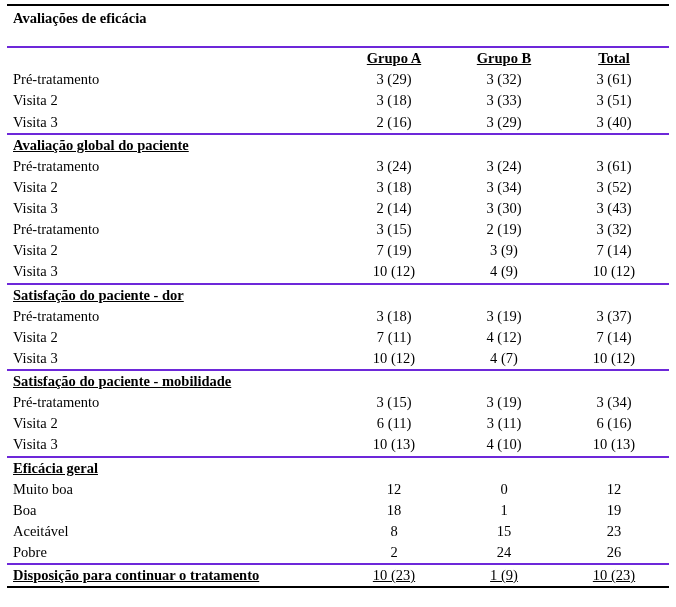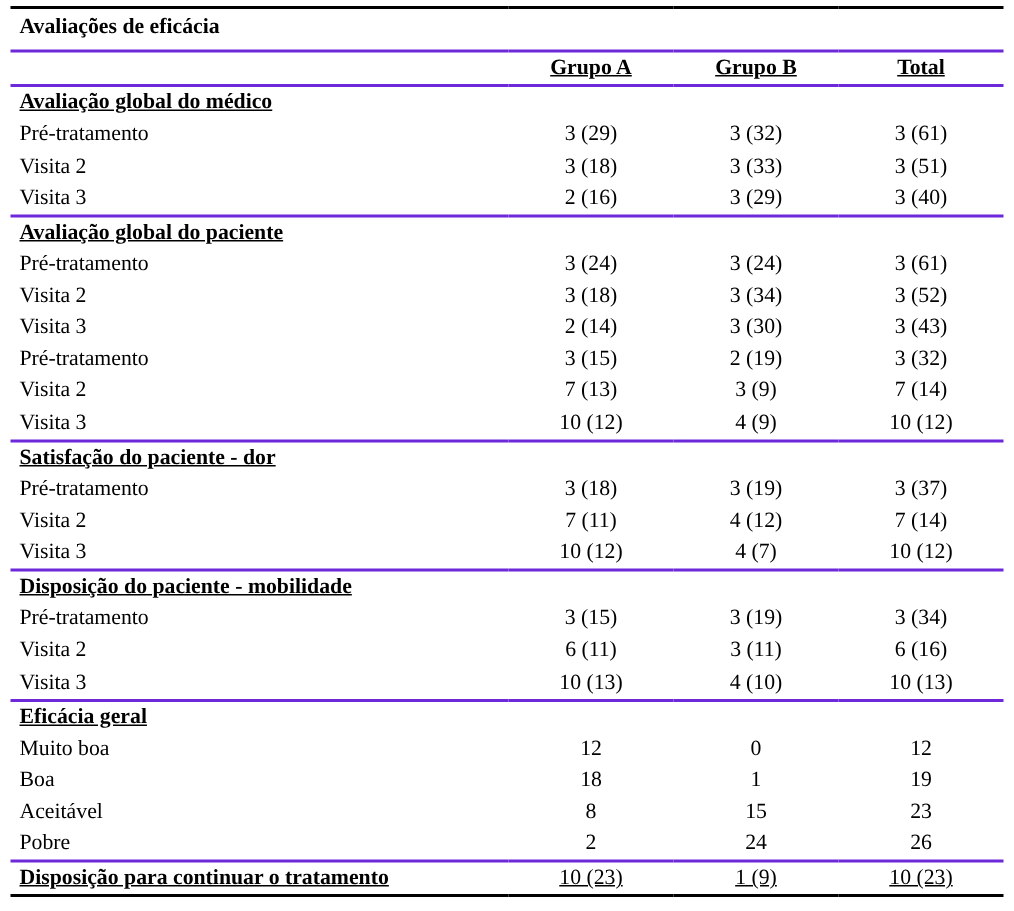--- a/index.html
+++ b/index.html
@@ -56,21 +56,21 @@
     font-weight: bold;
   }
   .header-row td {
     font-weight: bold;
     padding-top: 3px;
     padding-bottom: 3px;
   }
   .caption-row .cell-label {
     font-weight: bold;
     padding-top: 3px;
-    padding-bottom: 5px;
+    padding-bottom: 18px;
   }
   .final-row .cell-label {
     font-weight: bold;
   }
 </style>
 </head>
 <body>
 
 <div class="page">
   <table class="efficacy">
@@ -89,26 +89,20 @@
         <td class="cell-num"></td>
       </tr>
 
       <tr class="rule-thin header-row">
         <td class="cell-label"></td>
         <td class="cell-num">Grupo A</td>
         <td class="cell-num">Grupo B</td>
         <td class="cell-num">Total</td>
       </tr>
 
-      <tr class="rule-thin section-title">
-        <td class="cell-label">Avaliação global do médico</td>
-        <td class="cell-num"></td>
-        <td class="cell-num"></td>
-        <td class="cell-num"></td>
-      </tr>
       <tr>
         <td class="cell-label">Pré-tratamento</td>
         <td class="cell-num">3 (29)</td>
         <td class="cell-num">3 (32)</td>
         <td class="cell-num">3 (61)</td>
       </tr>
       <tr>
         <td class="cell-label">Visita 2</td>
         <td class="cell-num">3 (18)</td>
         <td class="cell-num">3 (33)</td>
@@ -147,21 +141,21 @@
       </tr>
 
       <tr>
         <td class="cell-label">Pré-tratamento</td>
         <td class="cell-num">3 (15)</td>
         <td class="cell-num">2 (19)</td>
         <td class="cell-num">3 (32)</td>
       </tr>
       <tr>
         <td class="cell-label">Visita 2</td>
-        <td class="cell-num">7 (13)</td>
+        <td class="cell-num">7 (19)</td>
         <td class="cell-num">3 (9)</td>
         <td class="cell-num">7 (14)</td>
       </tr>
       <tr>
         <td class="cell-label">Visita 3</td>
         <td class="cell-num">10 (12)</td>
         <td class="cell-num">4 (9)</td>
         <td class="cell-num">10 (12)</td>
       </tr>
 
@@ -184,21 +178,21 @@
         <td class="cell-num">7 (14)</td>
       </tr>
       <tr>
         <td class="cell-label">Visita 3</td>
         <td class="cell-num">10 (12)</td>
         <td class="cell-num">4 (7)</td>
         <td class="cell-num">10 (12)</td>
       </tr>
 
       <tr class="rule-thin section-title">
-        <td class="cell-label">Disposição do paciente - mobilidade</td>
+        <td class="cell-label">Satisfação do paciente - mobilidade</td>
         <td class="cell-num"></td>
         <td class="cell-num"></td>
         <td class="cell-num"></td>
       </tr>
       <tr>
         <td class="cell-label">Pré-tratamento</td>
         <td class="cell-num">3 (15)</td>
         <td class="cell-num">3 (19)</td>
         <td class="cell-num">3 (34)</td>
       </tr>

